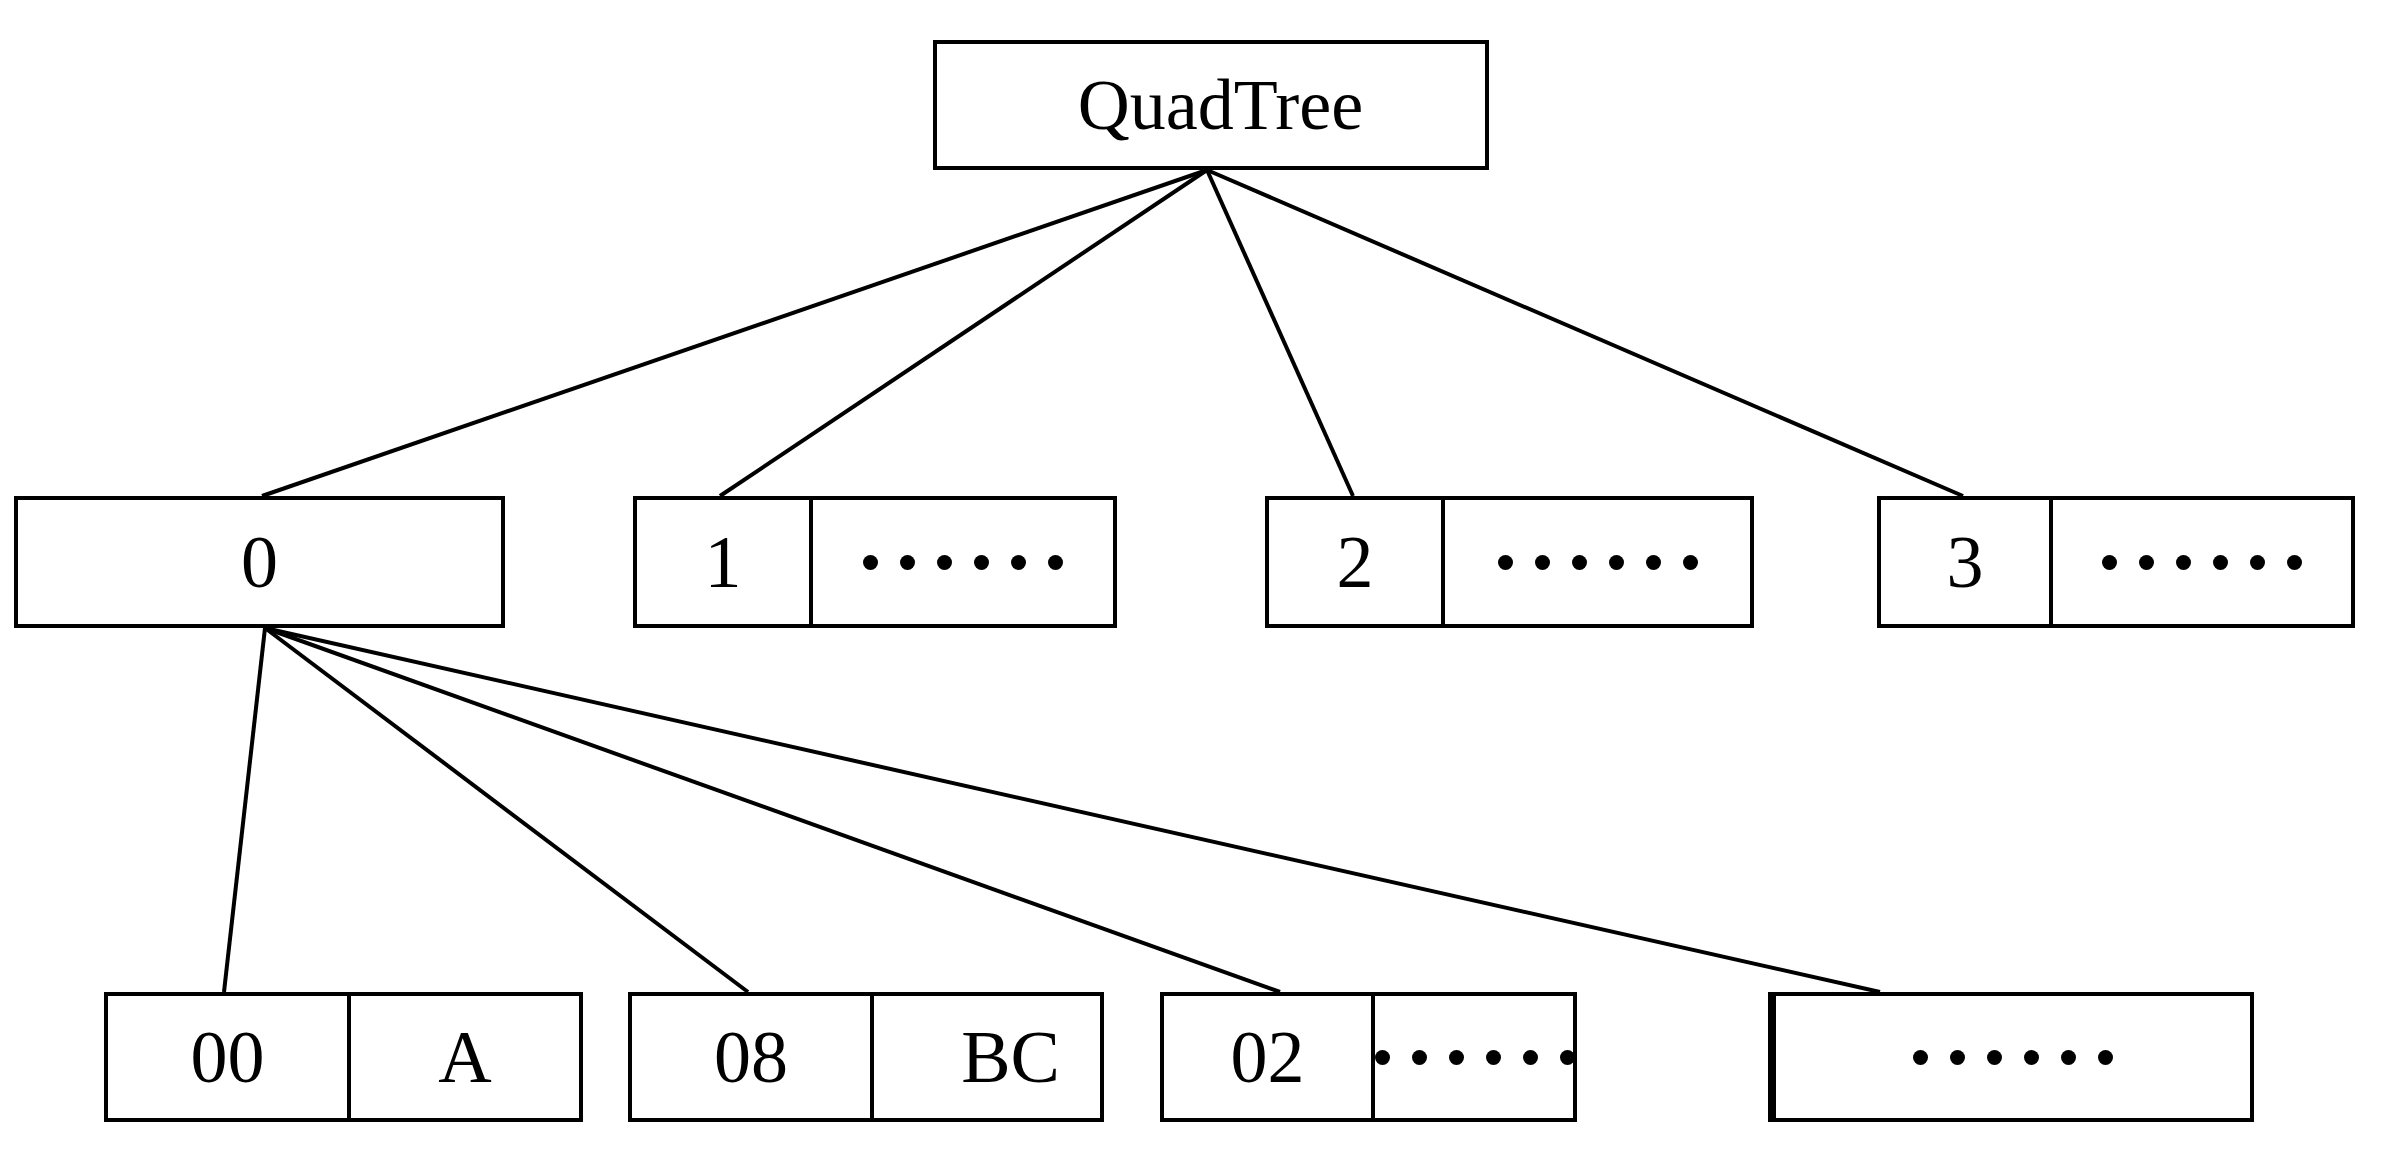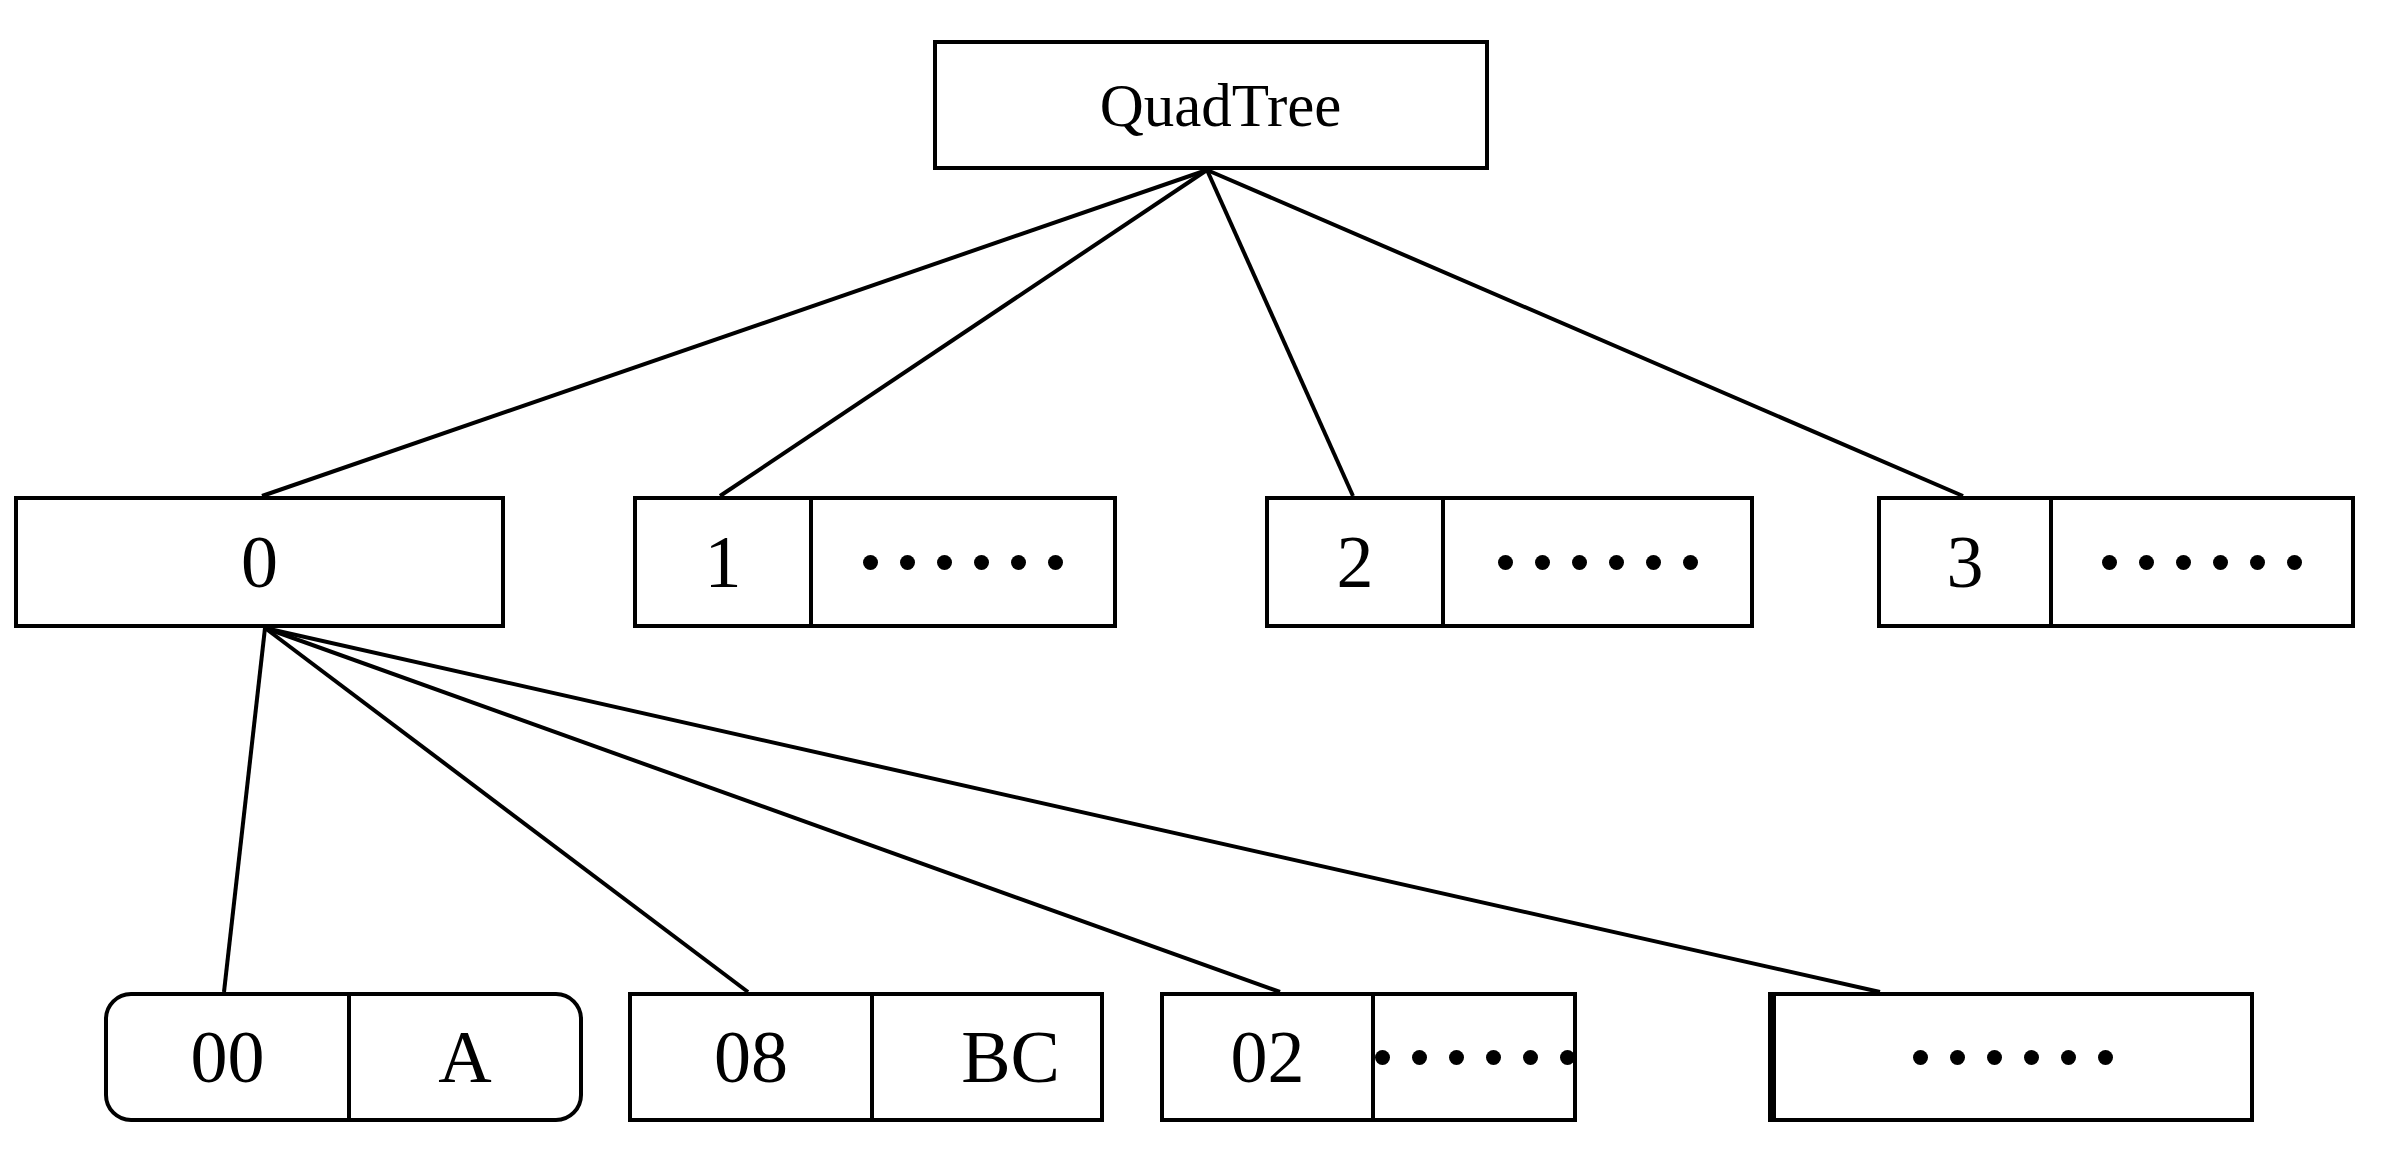--- a/index.html
+++ b/index.html
@@ -47,21 +47,21 @@
   }
   .cell.val {
     font-size: 74px;
     border-left: 4px solid #000000;
   }
   .cell.single {
     font-size: 74px;
     width: 100%;
   }
   .cell.root-label {
-    font-size: 61px;
+    font-size: 72px;
     width: 100%;
     padding-left: 19px;
   }
   .dots {
     display: flex;
     flex-direction: row;
     align-items: center;
     justify-content: center;
     gap: 22px;
   }
@@ -136,21 +136,21 @@
             <i></i>
             <i></i>
             <i></i>
             <i></i>
           </span>
         </div>
       </div>
     </div>
 
   <div id="level2-layer">
-      <div class="node" style="left: 104px; top: 992px; width: 479px; height: 130px; border-radius: 27px;">
+      <div class="node" style="left: 104px; top: 992px; width: 479px; height: 130px;">
         <div class="cell key" style="width: 239px; flex: 0 0 239px;">00</div>
         <div class="cell val" style="flex: 1 1 auto;">A</div>
       </div>
       <div class="node" style="left: 628px; top: 992px; width: 476px; height: 130px;">
         <div class="cell key" style="width: 238px; flex: 0 0 238px;">08</div>
         <div class="cell val" style="flex: 1 1 auto; padding-left: 47px;">BC</div>
       </div>
       <div class="node" style="left: 1160px; top: 992px; width: 417px; height: 130px;">
         <div class="cell key" style="width: 207px; flex: 0 0 207px;">02</div>
         <div class="cell val" style="flex: 1 1 auto;">

